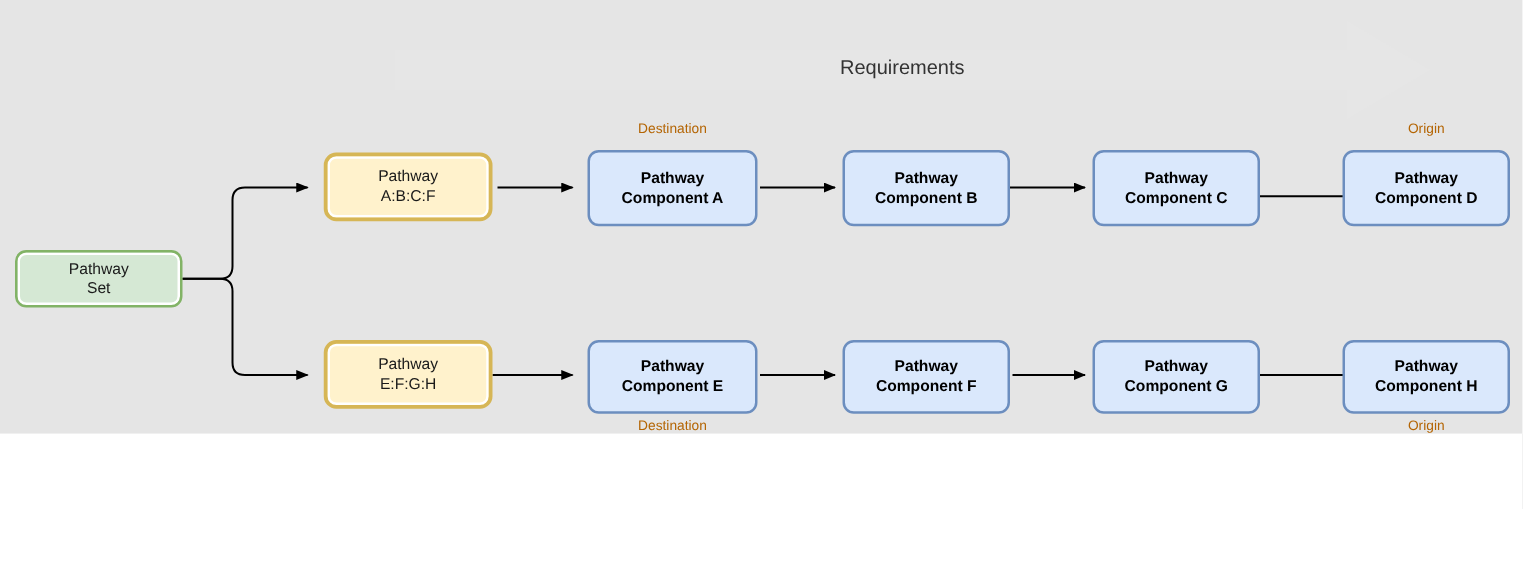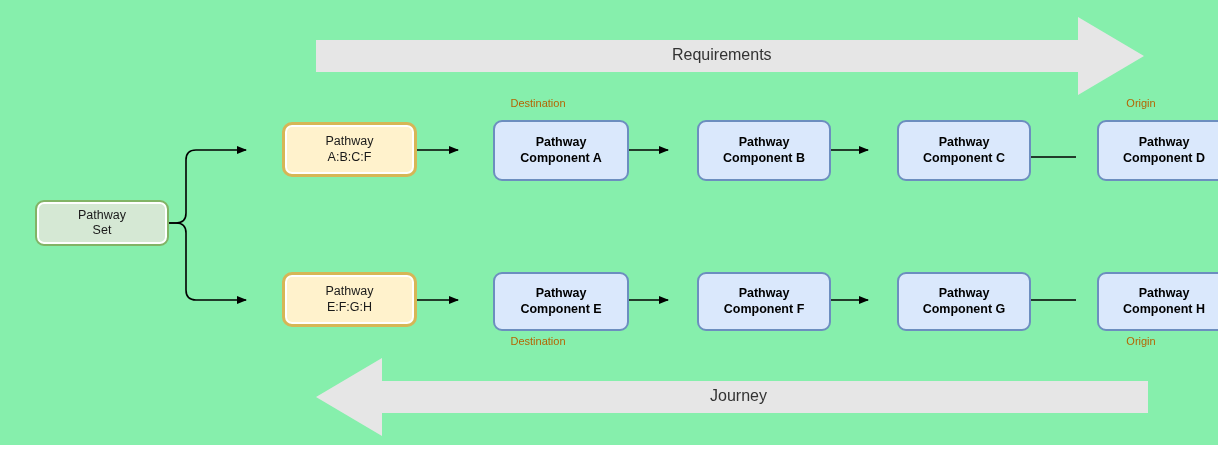--- a/index.html
+++ b/index.html
@@ -3,22 +3,22 @@
 <meta charset="utf-8">
 <style>
   html, body {
     margin: 0;
     padding: 0;
     background: #ffffff;
   }
   #canvas {
     position: relative;
     width: 1218px;
-    height: 445px;
-    background: #86efac;
+    height: 347px;
+    background: #e5e5e5;
     font-family: "Liberation Sans", sans-serif;
     overflow: hidden;
   }
   #edges {
     position: absolute;
     left: 0;
     top: 0;
     width: 1218px;
     height: 453px;
     pointer-events: none;
@@ -28,21 +28,20 @@
   .node {
     position: absolute;
     box-sizing: border-box;
     display: flex;
     flex-direction: column;
     align-items: center;
     justify-content: center;
     text-align: center;
     line-height: 1.22;
     z-index: 3;
-    margin-left: 23px;
   }
   .node .ln { display: block; white-space: nowrap; }
 
   
   .node-green {
     background: #d5e8d4;
     border: 2px solid #82b366;
     border-radius: 9px;
     box-shadow: inset 0 0 0 2px #ffffff, inset 0 0 0 4px #d5e8d4;
     color: #1a1a1a;

